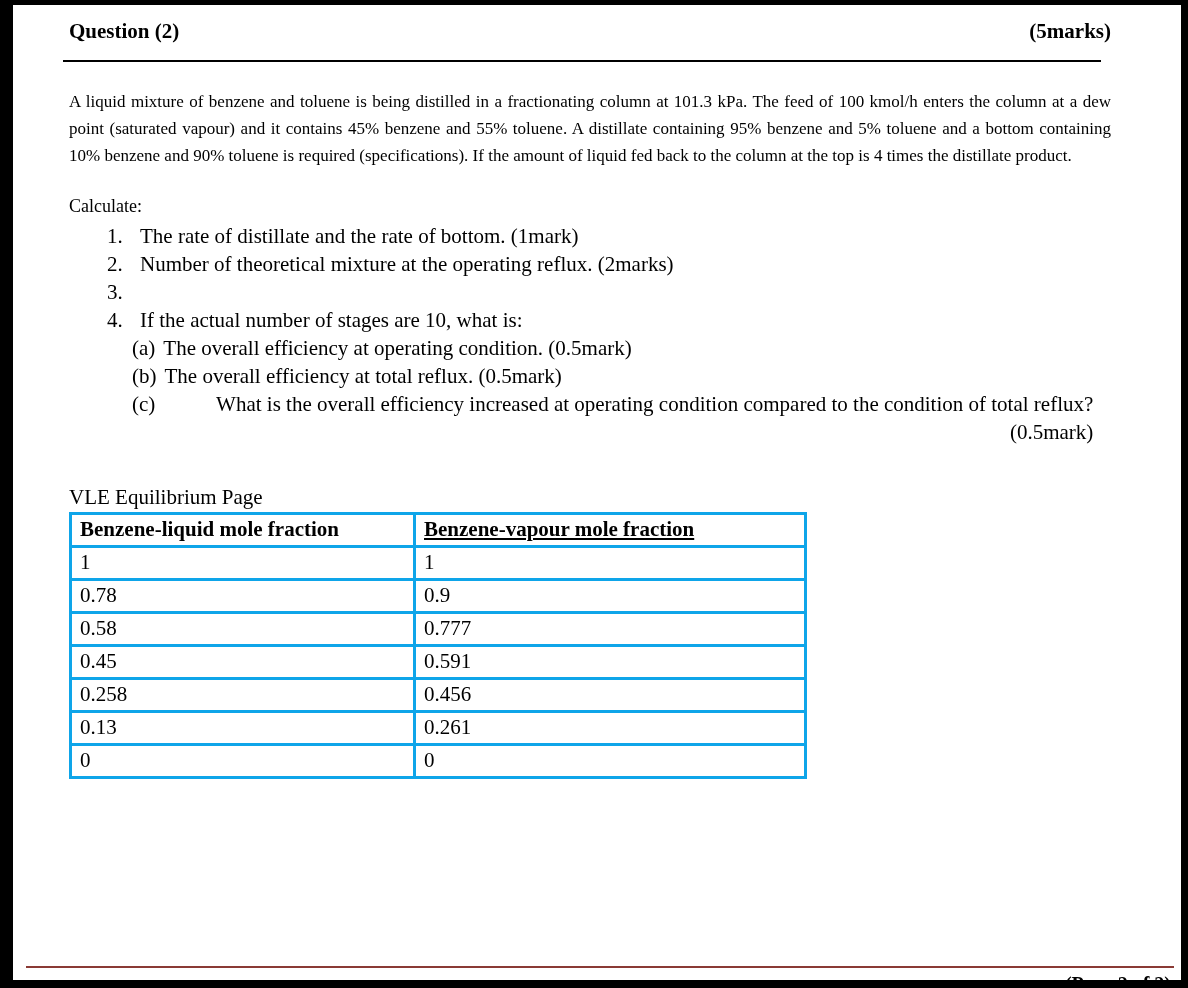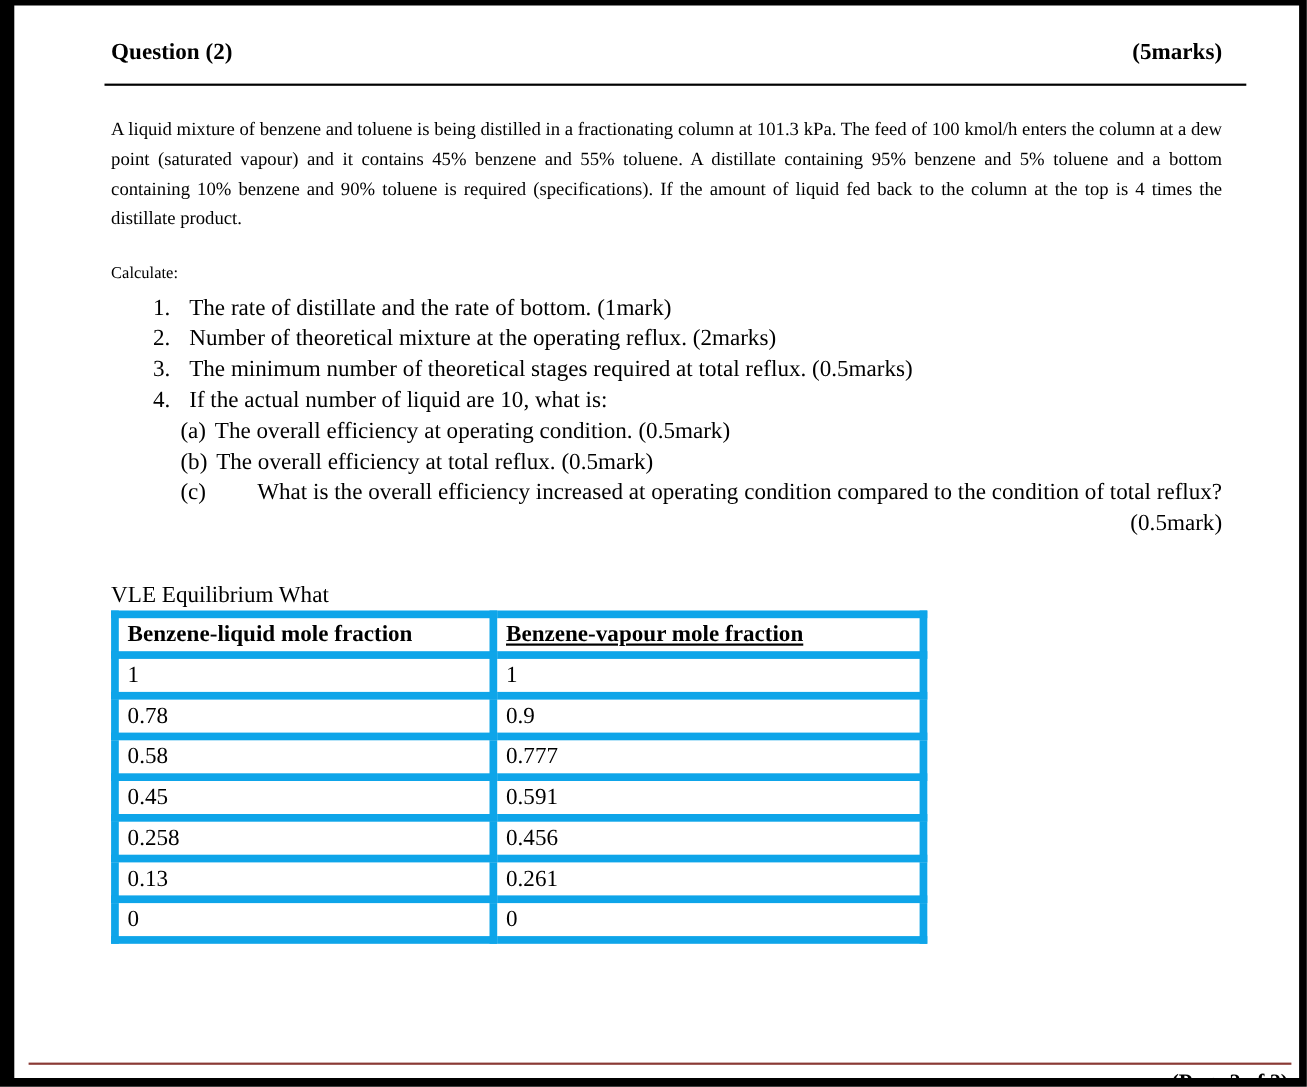--- a/index.html
+++ b/index.html
@@ -15,22 +15,21 @@
     width: 1188px; height: 988px;
     background: #ffffff;
     border-left: 13px solid #000;
     border-top: 5px solid #000;
     border-right: 7px solid #000;
     border-bottom: 8px solid #000;
     overflow: hidden;
   }
   .content {
     position: relative;
-    padding: 12px 70px 0 88px;
-    margin-top: 16px;
+    padding: 12px 70px 0 56px;
   }
   .header-row {
     display: flex;
     justify-content: space-between;
     align-items: baseline;
     font-size: 21px;
     font-weight: bold;
     margin-top: 2px;
   }
   .header-rule {
@@ -41,21 +40,21 @@
   }
   .paragraph {
     margin-top: 26px;
     font-size: 17px;
     line-height: 27px;
     text-align: justify;
     font-family: Liberation Serif, serif;
   }
   .calc-label {
     margin-top: 24px;
-    font-size: 15px;
+    font-size: 18px;
     line-height: 27px;
   }
   .num-list { margin-top: 2px; }
   .num-item {
     display: flex;
     font-size: 21px;
     line-height: 28px;
     padding-left: 38px;
   }
   .num-item .num { width: 33px; flex: 0 0 auto; }
@@ -72,21 +71,21 @@
     margin-top: 38px;
     font-size: 21px;
     line-height: 26px;
   }
   table.vle {
     border-collapse: collapse;
     margin-top: 2px;
     font-size: 21px;
   }
   table.vle th, table.vle td {
-    border: 7px solid #0ea5e9;
+    border: 3px solid #0ea5e9;
     padding: 2px 10px 3px 8px;
     text-align: left;
     font-weight: normal;
     height: 29px;
     vertical-align: middle;
   }
   table.vle th { font-weight: bold; }
   table.vle .col-liquid { width: 344px; }
   table.vle .col-vapour { width: 391px; text-decoration: underline; }
   .footer-rule {
@@ -124,44 +123,43 @@
       <div class="num-item">
         <span class="num">1.</span>
         <span class="txt">The rate of distillate and the rate of bottom. (1mark)</span>
       </div>
       <div class="num-item">
         <span class="num">2.</span>
         <span class="txt">Number of theoretical mixture at the operating reflux. (2marks)</span>
       </div>
       <div class="num-item">
         <span class="num">3.</span>
-        <span class="txt">The minimum number of theoretical stages required at total reflux. (0.5marks)</span>
       </div>
       <div class="num-item">
         <span class="num">4.</span>
-        <span class="txt">If the actual number of liquid are 10, what is:</span>
+        <span class="txt">If the actual number of stages are 10, what is:</span>
       </div>
 
       <div class="sub-list">
         <div class="sub-item">
           <span class="sub-label">(a)</span>
           <span class="sub-text">The overall efficiency at operating condition. (0.5mark)</span>
         </div>
         <div class="sub-item">
           <span class="sub-label">(b)</span>
           <span class="sub-text">The overall efficiency at total reflux. (0.5mark)</span>
         </div>
         <div class="sub-item">
           <span class="sub-label">(c)</span>
           <span class="sub-text">What is the overall efficiency increased at operating condition compared to the condition of total reflux? (0.5mark)</span>
         </div>
       </div>
     </div>
 
-    <div class="table-caption">VLE Equilibrium What</div>
+    <div class="table-caption">VLE Equilibrium Page</div>
 
     <table class="vle">
       <thead>
         <tr>
           <th class="col-liquid">Benzene-liquid mole fraction</th>
           <th class="col-vapour">Benzene-vapour mole fraction</th>
         </tr>
       </thead>
       <tbody>
         <tr>

